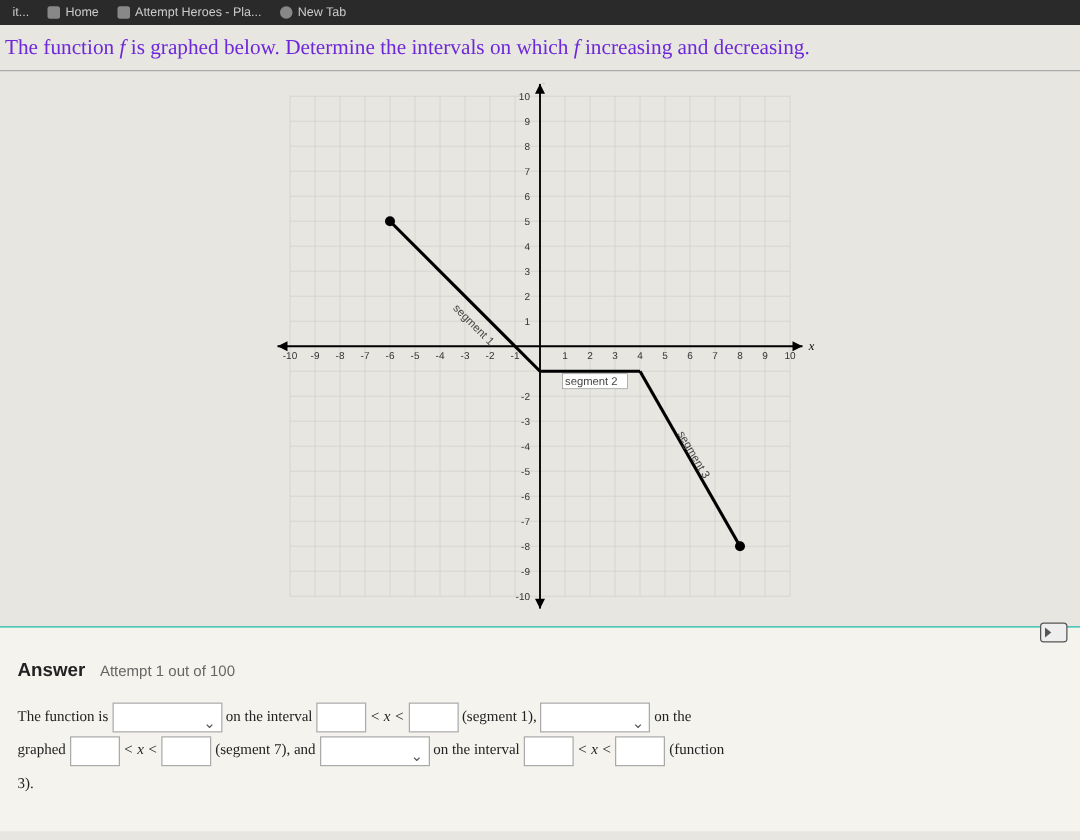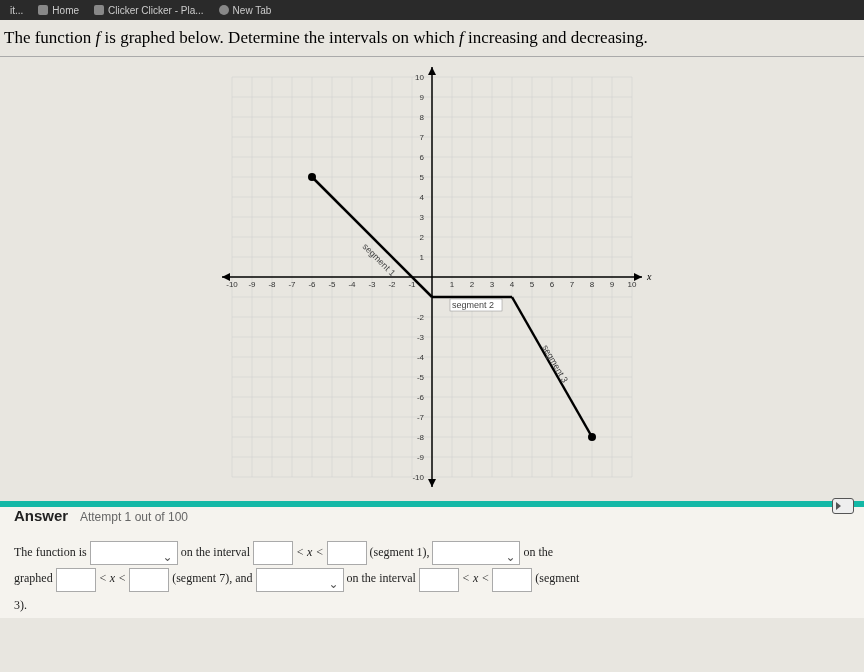--- a/index.html
+++ b/index.html
@@ -20,21 +20,21 @@
   gap: 15px;
   font-size: 10px;
   color: #ccc;
   font-family: Arial, sans-serif;
 }
 .tab { display: flex; gap: 4px; }
 .tab-icon { width: 10px; height: 10px; background: #888; border-radius: 2px; }
 .question {
   padding: 8px 4px;
   font-size: 17px;
-  color: #000000;
+  color: #6d28d9;
   border-bottom: 1px solid #aaa;
 }
 .question .f { font-style: italic; font-family: 'Times New Roman', serif; }
 .graph-area {
   display: flex;
   justify-content: center;
   padding: 10px 0 8px 0;
 }
 .graph-svg { display: block; }
 .video-icon {
@@ -51,22 +51,22 @@
   content: '';
   position: absolute;
   left: 3px; top: 3px;
   width: 0; height: 0;
   border-left: 5px solid #555;
   border-top: 4px solid transparent;
   border-bottom: 4px solid transparent;
 }
 .answer-panel {
   background: #f5f3ee;
-  border-top: 6px solid #14b8a6;
-  padding: 0 14px;
+  border-top: 1px solid #14b8a6;
+  padding: 26px 14px;
   margin-top: 6px;
 }
 .answer-header { font-size: 15px; color: #222; margin-bottom: 14px; }
 .answer-header .lbl { font-weight: 600; font-family: Arial, sans-serif; }
 .answer-header .attempt { font-size: 12px; color: #666; margin-left: 8px; font-family: Arial, sans-serif; }
 .answer-body {
   font-size: 12px;
   color: #222;
   line-height: 2.2;
 }
@@ -105,21 +105,21 @@
 <div class="browser-tabs">
   <span class="tab">
       <span>it...</span>
     </span>
   <span class="tab">
       <span class="tab-icon"></span>
       <span>Home</span>
     </span>
   <span class="tab">
       <span class="tab-icon"></span>
-      <span>Clicker Clicker - Pla...</span>
+      <span>Attempt Heroes - Pla...</span>
     </span>
   <span class="tab">
       <span class="tab-icon" style="border-radius:50%"></span>
       <span>New Tab</span>
     </span>
 </div>
 
 <div class="question">
   <span>The function </span><span class="f">f</span><span> is graphed below. Determine the intervals on which </span><span class="f">f</span><span> increasing and decreasing.</span>
 </div>
@@ -260,16 +260,16 @@
     <span>graphed </span>
     <span class="numbox"></span>
     <span class="math"> &lt; x &lt; </span>
     <span class="numbox"></span>
     <span> (segment 7), and </span>
     <span class="dd"></span>
     <span> on the interval </span>
     <span class="numbox"></span>
     <span class="math"> &lt; x &lt; </span>
     <span class="numbox"></span>
-    <span> (segment</span><br>
+    <span> (function</span><br>
     <span>3).</span>
   </div>
 </div>
 
 </body></html>

